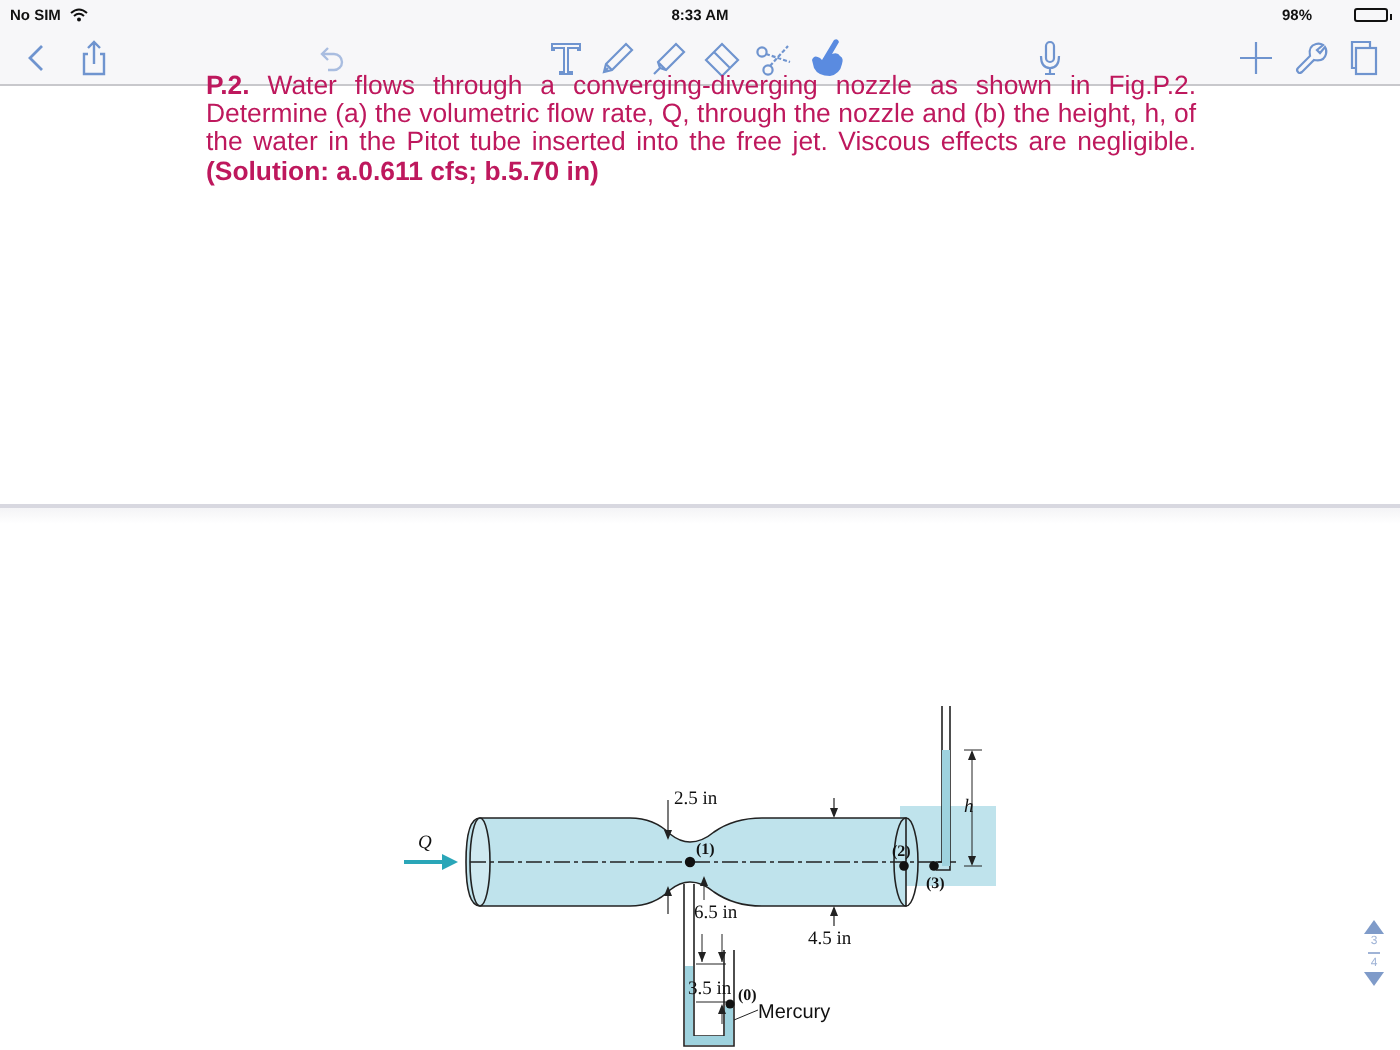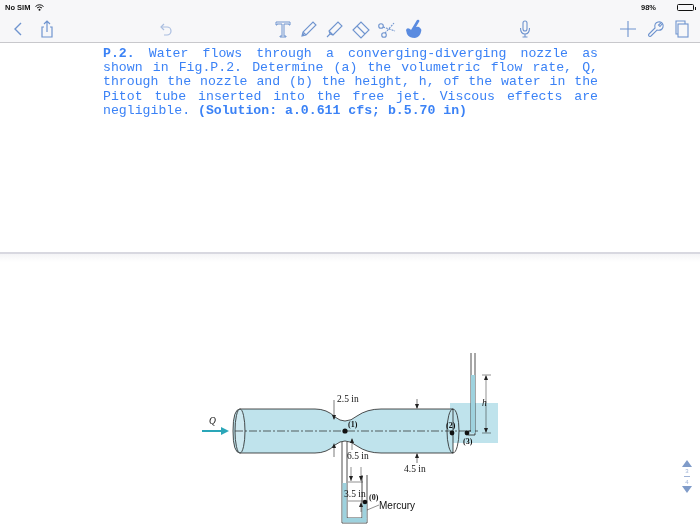--- a/index.html
+++ b/index.html
@@ -10,21 +10,21 @@
   .statusbar .carrier { position: absolute; left: 5px; top: 3px; }
   .statusbar .time { position: absolute; left: 0; width: 700px; top: 3px; text-align: center; }
   .statusbar .battery-wrap { position: absolute; right: 6px; top: 3px; display: flex; align-items: center; gap: 21px; }
   .battery { width: 17px; height: 7px; border: 1px solid #111; border-radius: 1.5px; position: relative; padding: 1px; }
   .battery .fill { width: 100%; height: 100%; background: #111; }
   .battery::after { content: ""; position: absolute; right: -3px; top: 1.5px; width: 1.5px; height: 3px; background: #111; }
 
   .toolbar { position: absolute; left: 0; top: 14px; width: 700px; height: 29px; background: #f7f7f9; border-bottom: 1px solid #c8c8cc; }
   .tb-btn { position: absolute; top: 4px; width: 22px; height: 22px; display: flex; align-items: center; justify-content: center; cursor: pointer; }
   .tb-btn svg { width: 20px; height: 20px; }
-  .question { position: absolute; left: 103px; top: 47px; width: 495px; font-family: Liberation Mono, monospace; font-size: 13.2px; line-height: 14.2px; color: #3b82f6; text-align: justify; }
+  .question { position: absolute; left: 103px; top: 36px; width: 495px; font-family: Liberation Sans, sans-serif; font-size: 13.2px; line-height: 14.2px; color: #be185d; text-align: justify; }
   .question b { font-weight: bold; }
 
   .page-sep { position: absolute; left: 0; top: 252px; width: 700px; height: 2px; background: #d8d8e0; }
   .page-sep2 { position: absolute; left: 0; top: 254px; width: 700px; height: 8px; background: linear-gradient(#f4f4f6, #ffffff); }
 
   .figure { position: absolute; left: 195px; top: 345px; width: 320px; height: 180px; }
   .figure svg { width: 320px; height: 180px; overflow: visible; }
   .fig-label { font-family: "Liberation Serif", serif; font-size: 9.5px; fill: #111; }
   .fig-label-b { font-family: "Liberation Serif", serif; font-size: 8px; font-weight: bold; fill: #111; }
   .fig-label-s { font-family: "Liberation Sans", sans-serif; font-size: 10px; fill: #111; }
@@ -40,20 +40,21 @@
 
 <div class="statusbar">
   <span class="carrier">
     <span>No SIM</span>
     <svg width="9" height="7" viewBox="0 0 9 7" style="vertical-align:-1px;margin-left:2px">
         <path d="M0.5 2.5 Q4.5 -1 8.5 2.5" stroke="#111" stroke-width="1" fill="none"></path>
         <path d="M2 4 Q4.5 1.8 7 4" stroke="#111" stroke-width="1" fill="none"></path>
         <circle cx="4.5" cy="5.8" r="1" fill="#111"></circle>
       </svg>
   </span>
+  <span class="time">8:33 AM</span>
   <span class="battery-wrap">
     <span>98%</span>
     <span class="battery"><span class="fill"></span></span>
   </span>
 </div>
 
 <div class="toolbar">
   <div class="tb-btn" style="left:8px">
     <svg viewBox="0 0 20 20">
         <path d="M12 4 L6 10 L12 16" stroke="#6f94cf" stroke-width="1.4" fill="none"></path>

